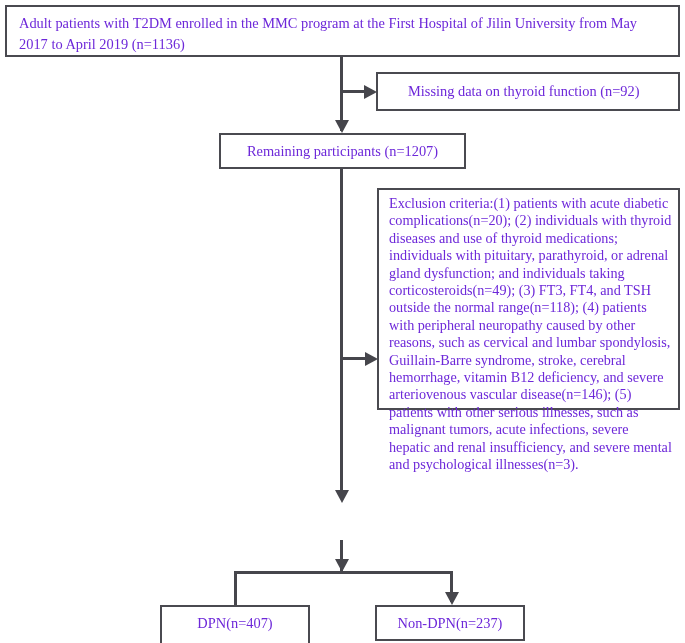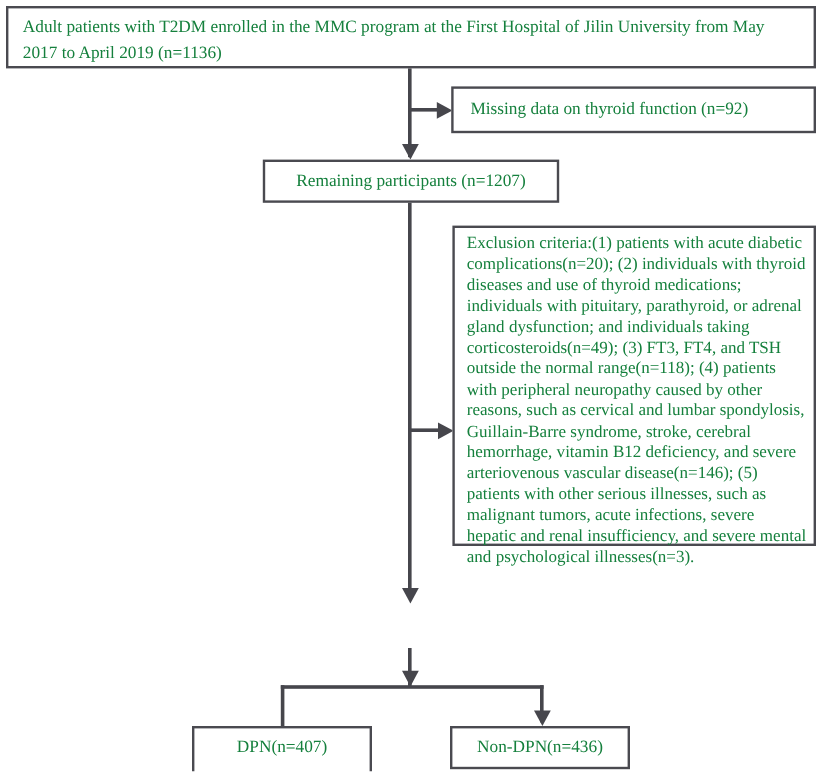--- a/index.html
+++ b/index.html
@@ -14,21 +14,21 @@
     background: #ffffff;
     font-family: "Liberation Serif", "DejaVu Serif", serif;
     color: #3c3c3c;
     overflow: hidden;
   }
   .box {
     position: absolute;
     box-sizing: border-box;
     border: 2px solid #4a4a50;
     background: #ffffff;
-    color: #15803d;
+    color: #6d28d9;
     font-family: "Liberation Serif", "DejaVu Serif", serif;
   }
   .box-text {
     display: block;
     white-space: pre-line;
   }
   
   #box-enrolled {
     left: 5px;
     top: 5px;
@@ -39,37 +39,37 @@
     line-height: 21px;
     text-align: left;
   }
   #box-missing {
     left: 376px;
     top: 72px;
     width: 304px;
     height: 39px;
     font-size: 14.4px;
     line-height: 35px;
-    padding-left: 14px;
+    padding-left: 30px;
     text-align: left;
   }
   #box-remaining {
     left: 219px;
     top: 133px;
     width: 247px;
     height: 36px;
     font-size: 14.4px;
     line-height: 32px;
     text-align: center;
   }
   #box-exclusion {
     left: 377px;
     top: 188px;
     width: 303px;
-    height: 267px;
+    height: 222px;
     padding: 5px 6px 0 10px;
     font-size: 14.2px;
     line-height: 17.4px;
     text-align: left;
   }
   #box-included {
     left: 204px;
     top: 503px;
     width: 277px;
     height: 37px;
@@ -165,16 +165,16 @@
   <div class="vline" style="left:234px; top:571px; height:34px;"></div>
 
   <div class="vline" style="left:450px; top:571px; height:31px;"></div>
   <div class="arrow-down" style="left:444.5px; top:592px;"></div>
 
   <div class="box" id="box-dpn">
     <span class="box-text">DPN(n=407)</span>
   </div>
 
   <div class="box" id="box-nondpn">
-    <span class="box-text">Non-DPN(n=436)</span>
+    <span class="box-text">Non-DPN(n=237)</span>
   </div>
 
 </div>
 
 </body></html>

